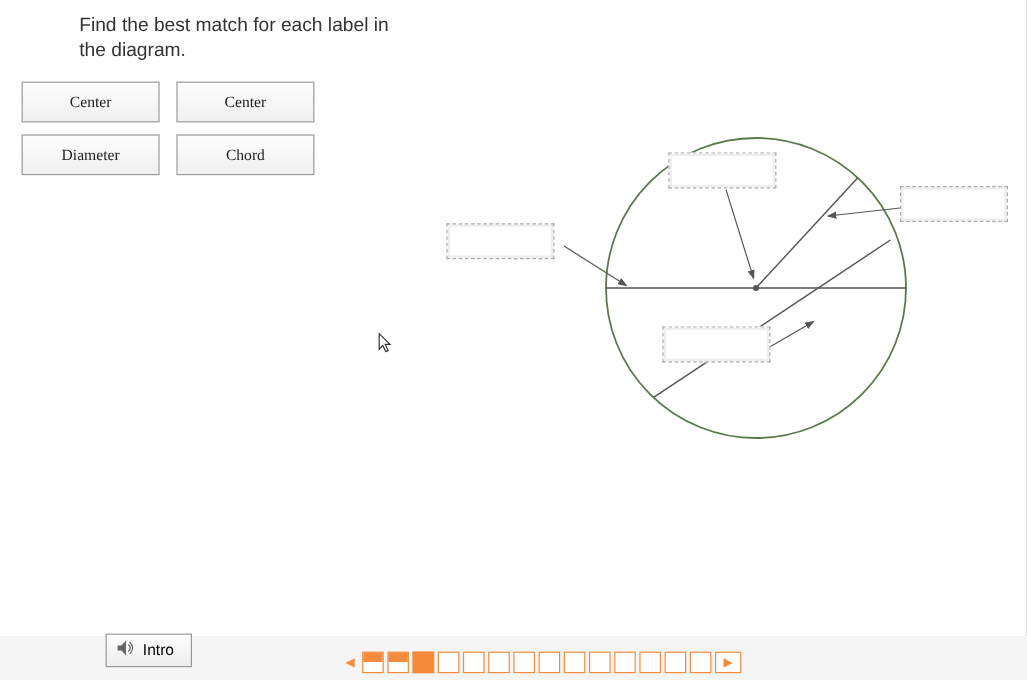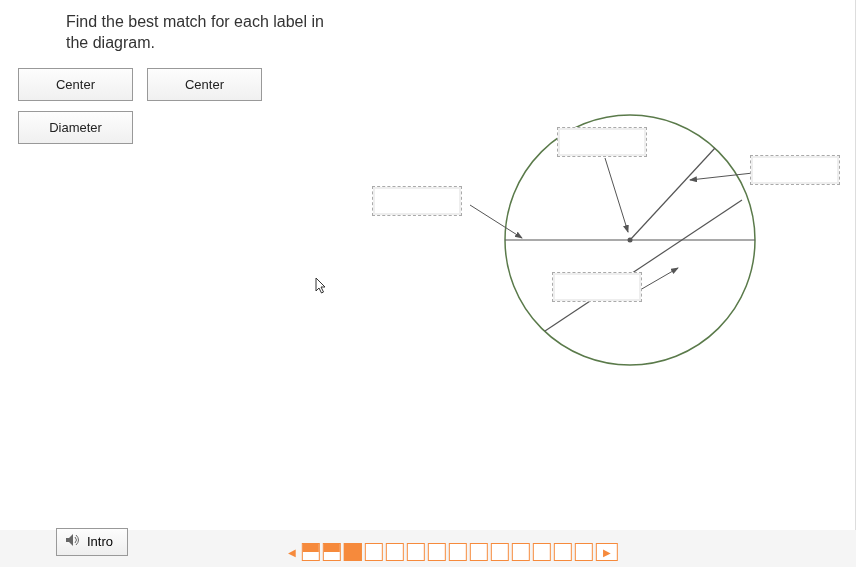--- a/index.html
+++ b/index.html
@@ -25,20 +25,21 @@
       line-height: 1.3;
       max-width: 260px;
       margin-bottom: 14px;
       margin-left: 48px;
     }
     .labels-grid {
       display: grid;
       grid-template-columns: 115px 115px;
       gap: 10px 14px;
       margin-top: 6px;
+      font-family: Liberation Serif, serif;
     }
     .label-chip {
       border: 1px solid #999;
       background: linear-gradient(#fdfdfd, #f0f0f0);
       padding: 8px 0;
       text-align: center;
       font-size: 13px;
       color: #222;
       cursor: grab;
       user-select: none;
@@ -70,21 +71,21 @@
       padding: 0 20px;
     }
     .intro-btn {
       display: flex;
       align-items: center;
       gap: 6px;
       border: 1px solid #999;
       background: linear-gradient(#fdfdfd, #eee);
       padding: 4px 14px 5px 8px;
       font-size: 13px;
-      margin-left: 36px;
+      margin-left: 68px;
       cursor: pointer;
     }
     .progress-wrap {
       display: flex;
       align-items: center;
       gap: 3px;
       margin: 0 auto;
       position: absolute;
       bottom: 6px;
       left: 50%;
@@ -135,20 +136,21 @@
 <body>
 
 <div class="content-area">
 
   <div class="question">Find the best match for each label in the diagram.</div>
 
   <div class="labels-grid">
     <div class="label-chip">Center</div>
     <div class="label-chip">Center</div>
     <div class="label-chip">Diameter</div>
+    <div class="label-chip">Chord</div>
   </div>
 
   <span class="cursor-icon">
     <svg width="14" height="18" viewBox="0 0 14 18">
       <path d="M1 1 L1 14 L4 11 L6.5 16 L8.5 15 L6 10 L10 10 Z" fill="#fff" stroke="#333" stroke-width="1"></path>
     </svg>
   </span>
 
   <div class="diagram-zone">
     <svg viewBox="0 0 490 300">

